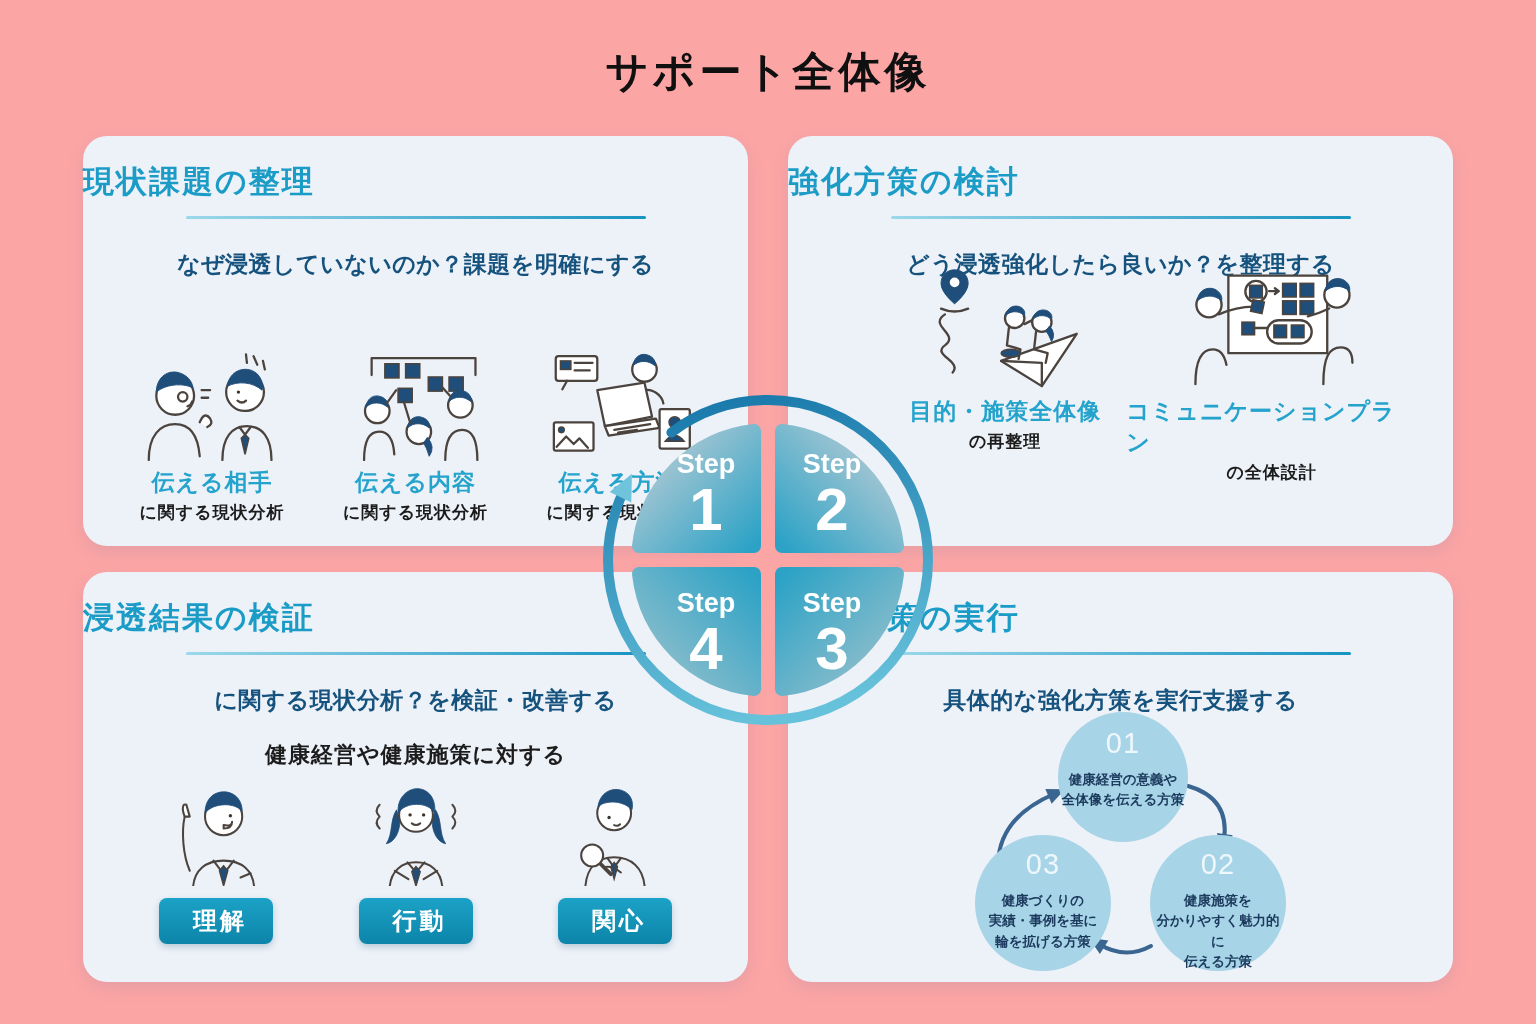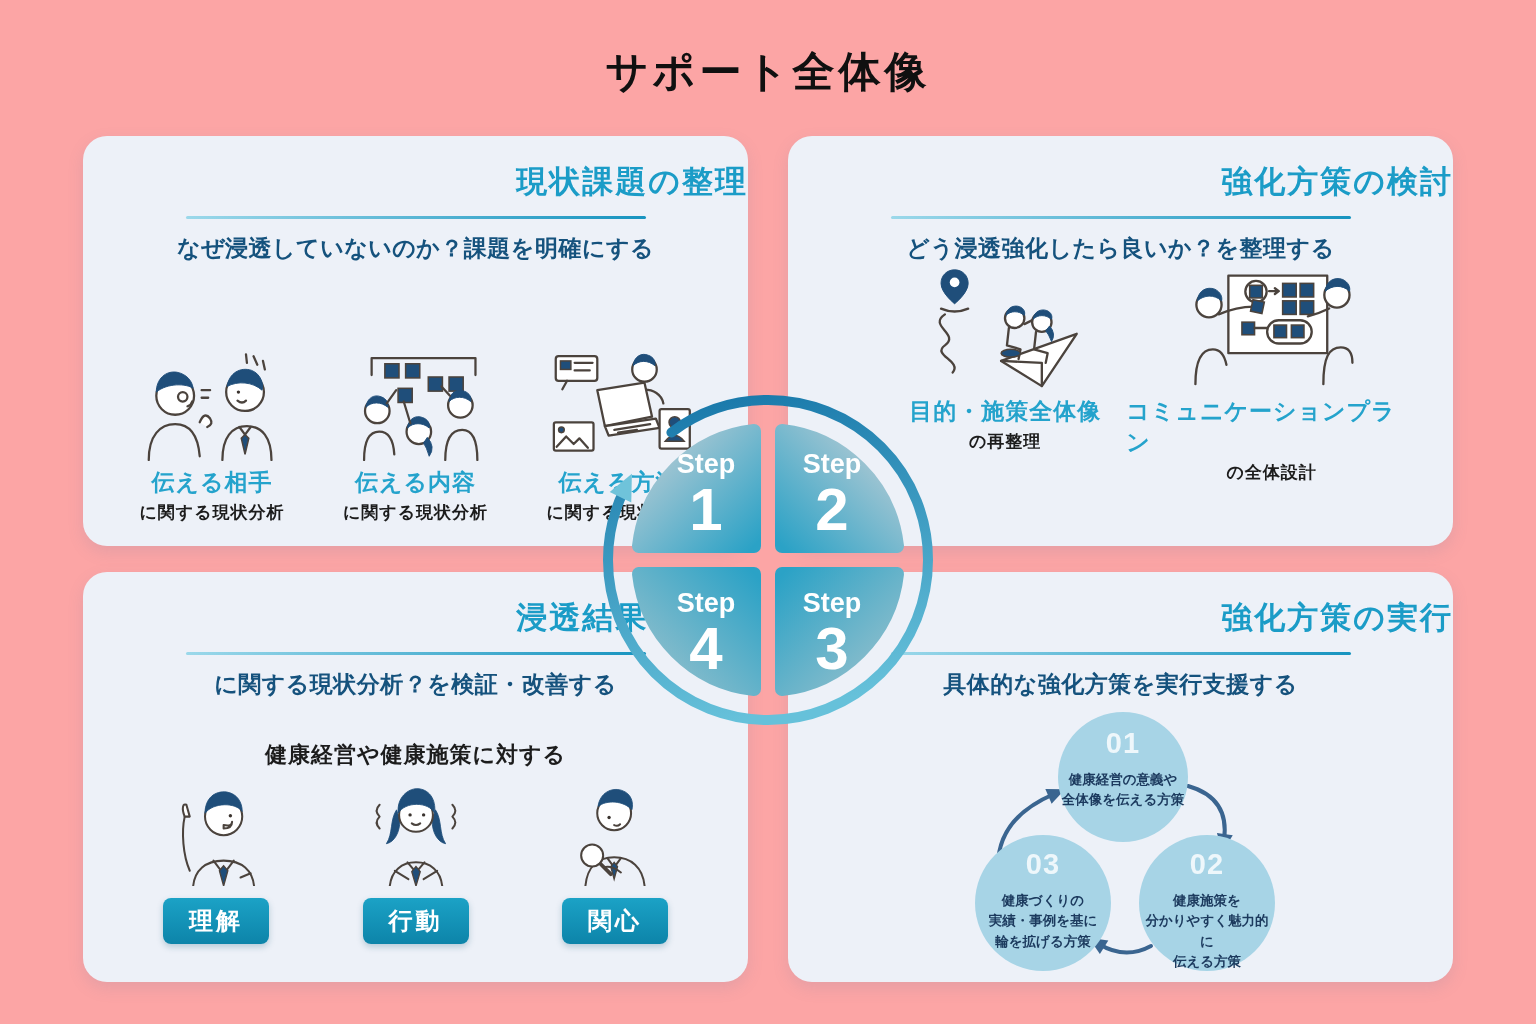--- a/index.html
+++ b/index.html
@@ -8,56 +8,56 @@
   .main-title{position:absolute;top:44px;left:0;width:100%;text-align:center;margin:0;
               font-size:42px;font-weight:800;color:#101010;letter-spacing:4px;}
 
   .panel{position:absolute;width:665px;height:410px;background:#edf1f8;border-radius:24px;
          box-shadow:0 6px 16px rgba(110,125,160,0.16);}
   .panel.tl{left:83px;top:136px;}
   .panel.tr{left:788px;top:136px;}
   .panel.bl{left:83px;top:572px;}
   .panel.br{left:788px;top:572px;}
 
-  .p-title{margin:0;padding-top:25px;text-align:right;font-size:31px;font-weight:bold;
+  .p-title{margin:0;padding-top:25px;text-align:left;font-size:31px;font-weight:bold;
            color:#1b9cc7;letter-spacing:2px;}
   .p-rule{width:460px;height:3px;margin:13px auto 0;border-radius:2px;
           background:linear-gradient(90deg,#9bd8ea,#1794c0);}
-  .p-sub{margin:14px 0 0;text-align:center;font-size:23px;font-weight:bold;color:#15527d;
+  .p-sub{margin:30px 0 0;text-align:center;font-size:23px;font-weight:bold;color:#15527d;
          letter-spacing:0.5px;}
 
   .row3{position:absolute;left:34px;right:34px;bottom:22px;display:flex;justify-content:space-between;}
   .row3 .col{width:190px;display:flex;flex-direction:column;align-items:center;}
   .row2{position:absolute;left:96px;right:36px;bottom:62px;display:flex;justify-content:space-between;}
   .row2 .col{display:flex;flex-direction:column;align-items:center;}
   .row2 .col.c1{width:250px;}
   .row2 .col.c2{width:300px;}
   .ill{height:118px;display:flex;align-items:flex-end;justify-content:center;}
   .i-label{margin-top:6px;font-size:23px;font-weight:bold;color:#24a3cc;letter-spacing:1px;}
   .i-sub{margin-top:3px;font-size:17px;font-weight:bold;color:#1c1c1c;letter-spacing:1px;}
 
   .bl-lead{position:absolute;top:168px;left:0;width:100%;text-align:center;
            font-size:22px;font-weight:bold;color:#1c1c1c;letter-spacing:1px;}
   .bl-row{position:absolute;left:48px;right:48px;top:202px;display:flex;justify-content:space-between;}
   .bl-row .col{width:170px;display:flex;flex-direction:column;align-items:center;}
   .bl-row .ill{height:112px;}
   .chip{margin-top:12px;width:106px;height:46px;border-radius:8px;display:flex;align-items:center;
         justify-content:center;font-size:24px;font-weight:bold;color:#ffffff;letter-spacing:3px;
-        background:linear-gradient(180deg,#1ba2c6,#0d84a9);box-shadow:0 3px 6px rgba(20,90,120,0.25);}
+        background:linear-gradient(180deg,#1ba2c6,#0d84a9);box-shadow:0 3px 6px rgba(20,90,120,0.25);padding-left:8px;}
 
   .cycle{position:absolute;left:170px;top:126px;width:330px;height:280px;}
   .cycle svg.arrows{position:absolute;left:0;top:0;}
   .cyc{position:absolute;border-radius:50%;background:#a7d4e6;display:flex;flex-direction:column;
        align-items:center;text-align:center;}
-  .cyc .num{font-size:29px;color:#eef7fb;font-weight:700;letter-spacing:1px;}
+  .cyc .num{font-size:29px;color:#eef7fb;font-weight:400;letter-spacing:1px;}
   .cyc .txt{margin-top:10px;font-size:13.5px;font-weight:bold;color:#1c3a5e;line-height:1.5;}
   .cyc .txt span{display:block;}
   .c01{left:100px;top:14px;width:130px;height:130px;}
   .c01 .num{margin-top:15px;}
-  .c02{left:181px;top:137px;width:136px;height:136px;}
+  .c02{left:192px;top:137px;width:136px;height:136px;}
   .c03{left:17px;top:137px;width:136px;height:136px;}
   .c02 .num,.c03 .num{margin-top:13px;}
 
   .wheel{position:absolute;left:598px;top:390px;width:340px;height:340px;}
   .wheel text{font-family:"Liberation Sans","DejaVu Sans",sans-serif;fill:#ffffff;font-weight:bold;}
   .wheel .st{font-size:27px;}
   .wheel .nm{font-size:60px;}
 
   
   .ln{fill:none;stroke:#4b433d;stroke-width:2.4;stroke-linecap:round;stroke-linejoin:round;}

